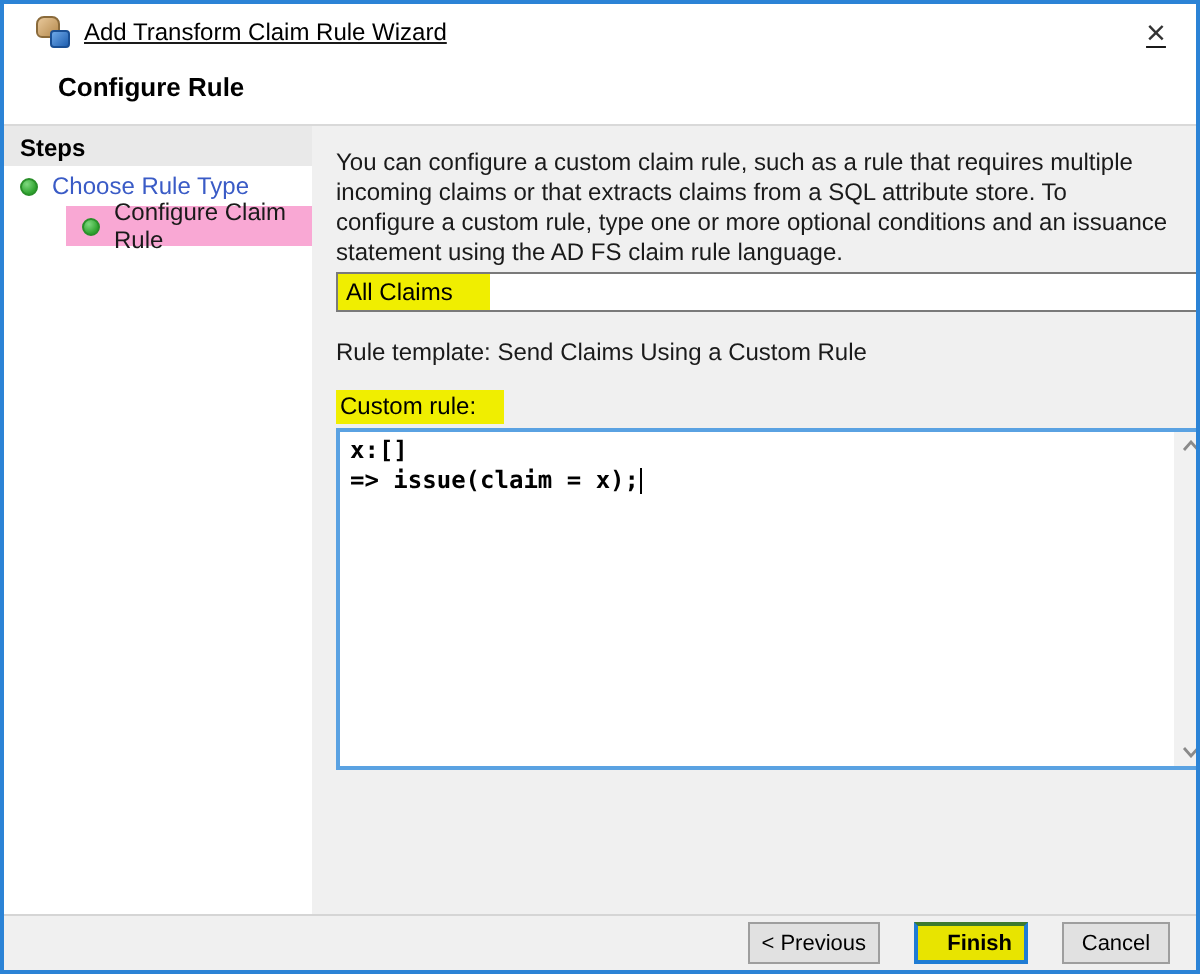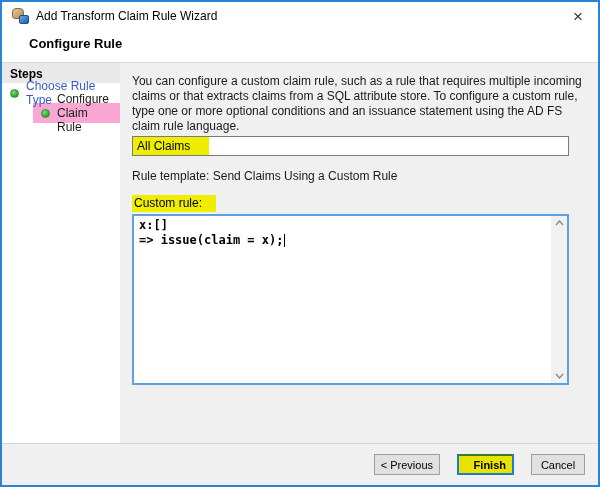--- a/index.html
+++ b/index.html
@@ -15,21 +15,21 @@
     width: 600px; height: 487px;
     border: 2px solid #2b83d6;
     background: #fff;
     display: flex; flex-direction: column;
     overflow: hidden;
   }
   
   .titlebar {
     height: 28px; background: #ffffff;
     display: flex; align-items: center;
-    padding: 0 8px 0 10px; flex: 0 0 auto;
+    padding: 0 8px 0 16px; flex: 0 0 auto; text-decoration: underline;
   }
   .app-icon { position: relative; width: 17px; height: 16px; margin-right: 7px; flex:0 0 auto; }
   .app-icon .blob {
     position:absolute; left:0; top:0; width:12px; height:11px;
     background: linear-gradient(135deg,#e8c89a,#b58a4e);
     border-radius: 4px 4px 3px 3px;
     border: 1px solid #8a6a3a;
   }
   .app-icon .gear {
     position:absolute; right:0; bottom:0; width:10px; height:9px;
@@ -40,21 +40,21 @@
   .title-text { flex: 1 1 auto; color:#000; font-size:12px; white-space:nowrap; overflow:hidden; }
   .close-btn {
     width: 24px; height: 22px; display:flex; align-items:center; justify-content:center;
     color:#333; font-size:17px; line-height:1; cursor:default; font-weight: 400;
   }
   
   .header { height: 32px; background:#fff; padding: 6px 10px 0 10px; flex:0 0 auto; }
   .header .h-title { font-size: 13px; font-weight: bold; color:#000;margin-left:17px; }
   
   .body { flex: 1 1 auto; display:flex; border-top: 1px solid #d9d9d9; background:#f0f0f0; min-height:0; }
-  .sidebar { width: 118px; background:#fff; flex: 0 0 auto; }
+  .sidebar { width: 154px; background:#fff; flex: 0 0 auto; }
   .steps-header {
     background:#e9e9e9; font-weight:bold; color:#000;
     padding: 4px 8px; height: 20px;
   }
   .step-row { display:flex; align-items:center; height:20px; padding: 0 8px; }
   .step-row.current { background:#f9a8d4;margin-left:31px; }
   .bullet {
     width: 9px; height: 9px; border-radius: 50%;
     background: radial-gradient(circle at 35% 30%, #7fd97f, #2fa32f 70%);
     border: 1px solid #2a8f2a;
@@ -92,21 +92,21 @@
   .caret { position:absolute; left:150px; top:18px; width:1px; height:13px; background:#000; }
   .vscroll {
     position:absolute; top:0; right:0; bottom:0; width:16px;
     background:#f1f1f1; display:flex; flex-direction:column; justify-content:space-between;
     align-items:center; padding: 2px 0;
   }
   .scroll-arrow { width:10px; height:10px; display:flex; align-items:center; justify-content:center; }
   .scroll-arrow svg { display:block; }
   
   .footer {
-    height: 42px; flex: 0 0 auto; background:#f0f0f0;
+    height: 28px; flex: 0 0 auto; background:#f0f0f0;
     border-top: 1px solid #d5d5d5;
     display:flex; align-items:center; justify-content:flex-end;
     padding-right: 13px; gap: 17px;
   }
   .btn {
     min-width: 54px; height: 21px; background:#e1e1e1;
     border: 1px solid #9e9e9e; color:#000; font-size: 11px;
     font-family: inherit; padding: 0 6px; cursor:default;
   }
   .btn.finish {

